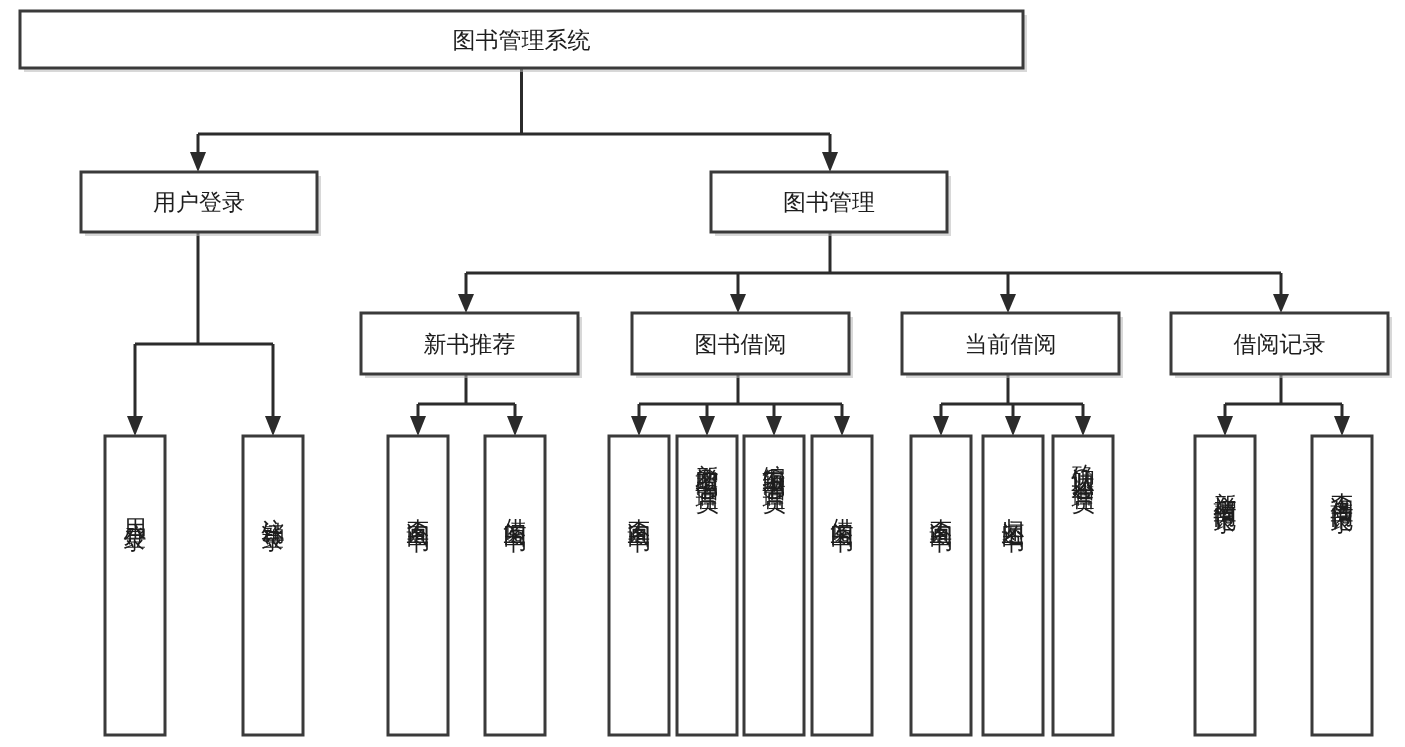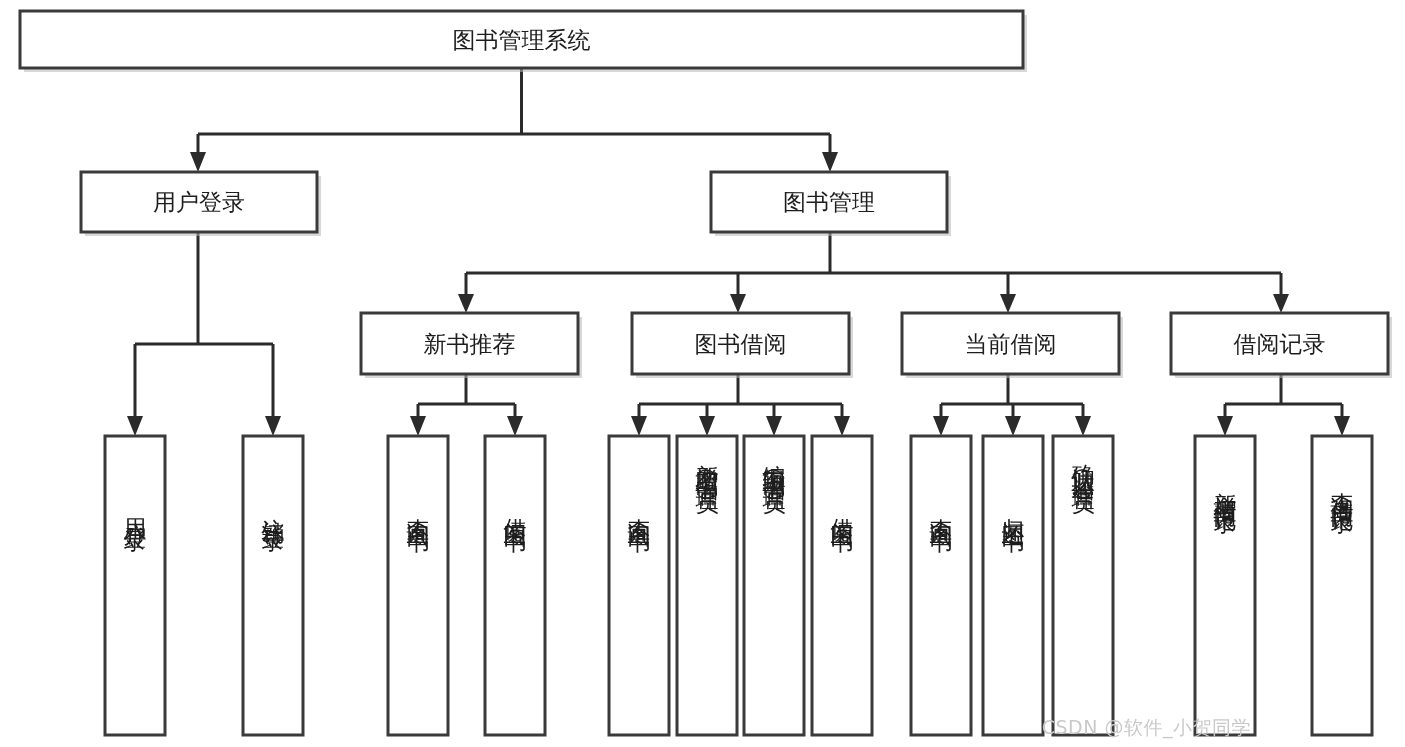--- a/index.html
+++ b/index.html
@@ -282,14 +282,13 @@
   <div class="node-label-v-wrap" style="left:1053px; top:446px; width:60px; height:289px;">
     <span class="node-label-v">确认归还（管理员）</span>
   </div>
   <div class="node-label-v-wrap" style="left:1195px; top:474px; width:60px; height:261px;">
     <span class="node-label-v">新增借阅记录</span>
   </div>
   <div class="node-label-v-wrap" style="left:1312px; top:474px; width:60px; height:261px;">
     <span class="node-label-v">查询借阅记录</span>
   </div>
 
-  <div class="watermark">CSDN @软件_小贺同学</div>
 </div>
 
 </body></html>

